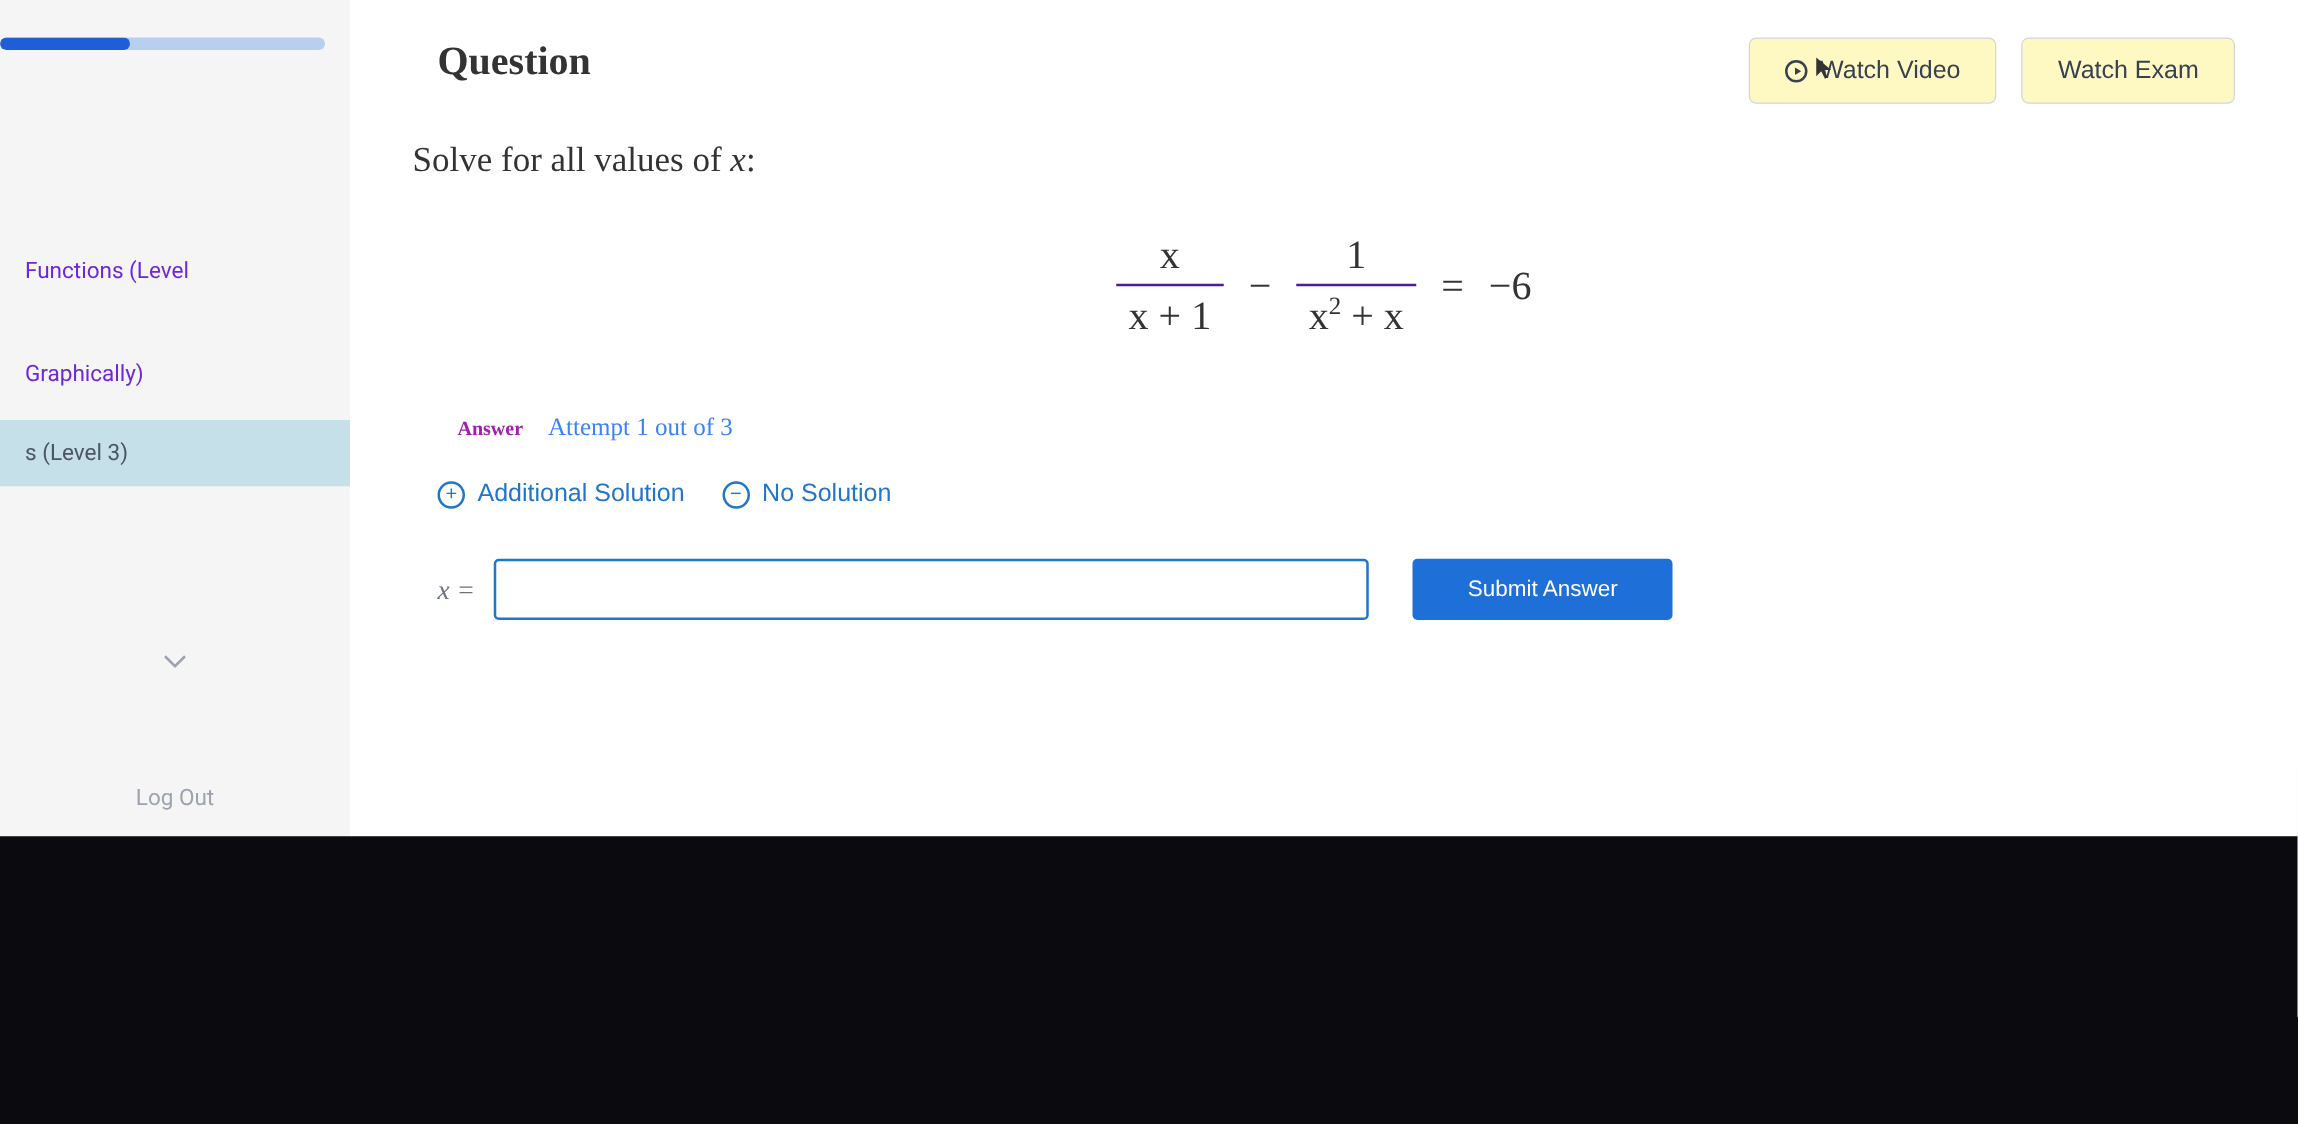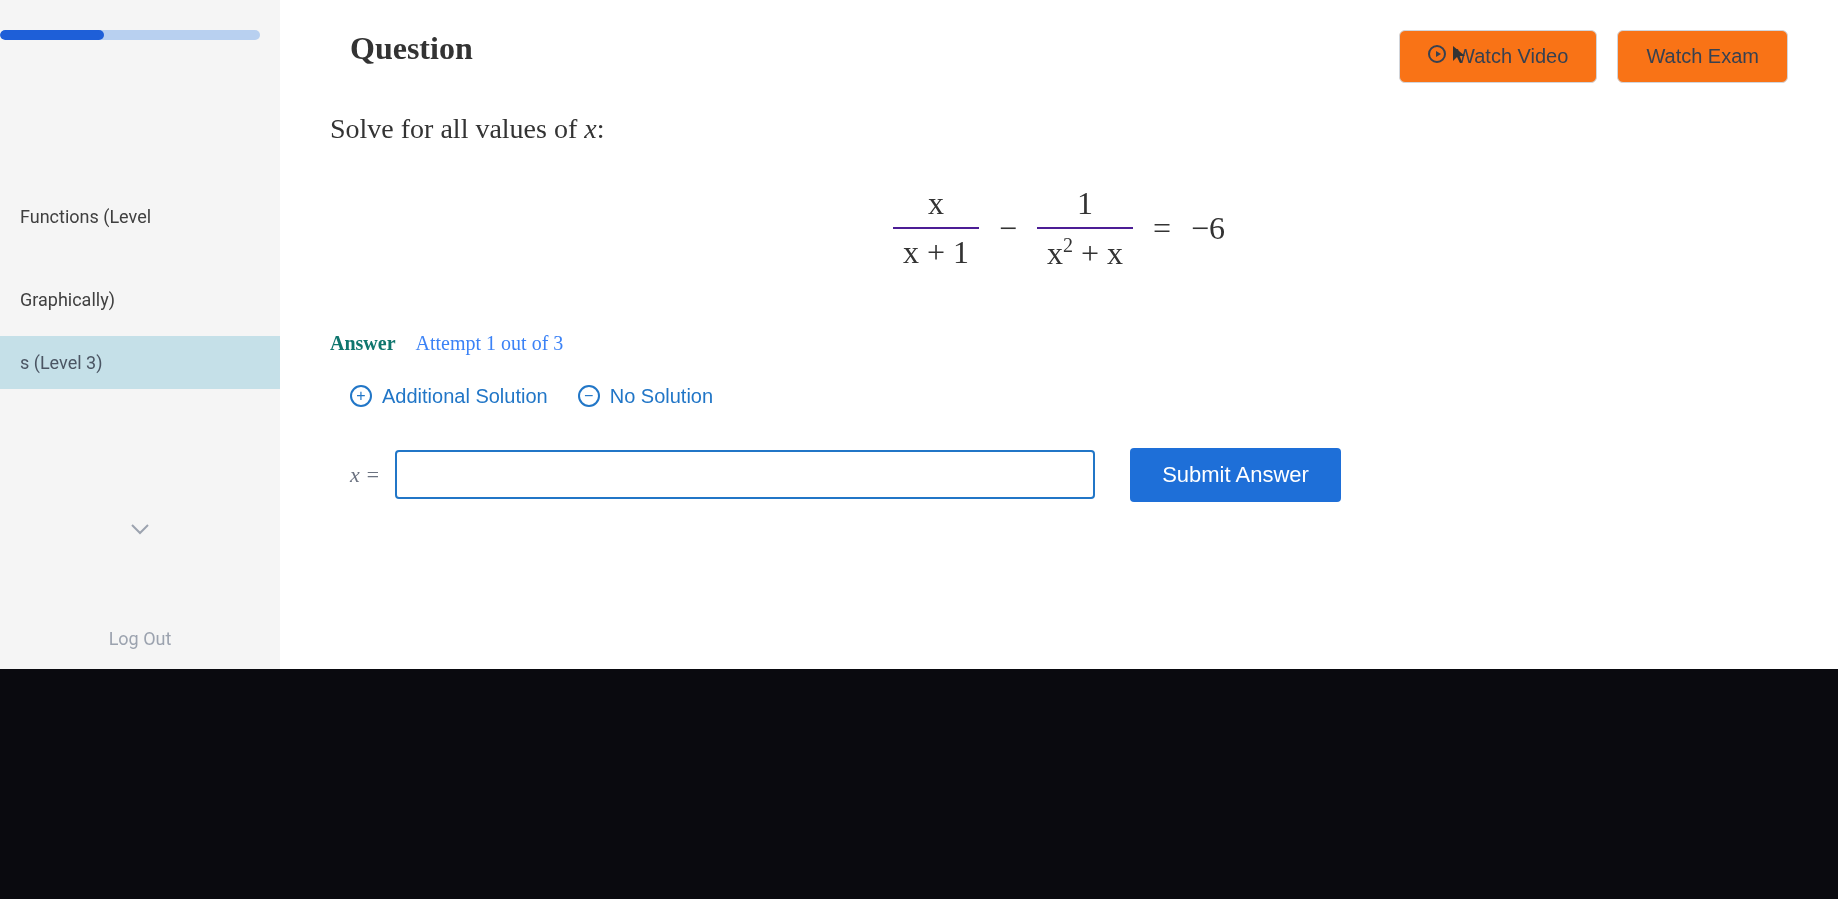--- a/index.html
+++ b/index.html
@@ -30,21 +30,21 @@
       overflow: hidden;
     }
     .progress-fill {
       height: 100%;
       width: 40%;
       background: #1e5fd8;
       border-radius: 5px;
     }
     .sidebar-item {
       padding: 16px 20px;
-      color: #404040;
+      color: #6d28d9;
       font-size: 18px;
       cursor: pointer;
     }
     .sidebar-item.active {
       background: #c5e0e8;
       color: #4b5563;
     }
     .sidebar-bottom {
       margin-top: auto;
       padding-bottom: 250px;
@@ -81,28 +81,28 @@
       font-weight: 700;
       color: #333;
       font-family: Georgia, serif;
     }
     .header-buttons {
       display: flex;
       gap: 20px;
     }
     .btn-outline {
       padding: 14px 28px;
-      background: #f97316;
+      background: #fef9c3;
       border: 1px solid #d1d5db;
       border-radius: 6px;
       font-size: 20px;
       color: #374151;
       cursor: pointer;
       display: flex;
-      align-items: flex-start;
+      align-items: center;
       gap: 10px;
     }
     .play-icon {
       width: 18px;
       height: 18px;
       border: 2px solid #374151;
       border-radius: 50%;
       display: flex;
       align-items: center;
       justify-content: center;
@@ -153,24 +153,25 @@
       font-size: 20px;
       vertical-align: super;
     }
     .answer-row {
       display: flex;
       align-items: baseline;
       gap: 20px;
       margin-bottom: 30px;
     }
     .answer-label {
-      font-size: 20px;
+      font-size: 16px;
       font-weight: 700;
-      color: #0f766e;
-      font-family: Georgia, serif;
+      color: #a21caf;
+      font-family: Georgia, serif;
+      margin-left: 36px;
     }
     .attempt-text {
       font-size: 20px;
       color: #3b82f6;
       font-family: Georgia, serif;
     }
     .solution-buttons {
       display: flex;
       gap: 30px;
       margin-bottom: 40px;
@@ -212,26 +213,26 @@
     .answer-input {
       flex: 1;
       max-width: 700px;
       padding: 12px 16px;
       border: 2px solid #2176c7;
       border-radius: 4px;
       font-size: 18px;
       outline: none;
     }
     .submit-btn {
-      padding: 14px 32px;
+      padding: 14px 44px;
       background: #1e6fd8;
       color: white;
       border: none;
       border-radius: 4px;
-      font-size: 22px;
+      font-size: 18px;
       cursor: pointer;
       margin-left: 20px;
     }
     .dark-bar {
       position: absolute;
       bottom: 0;
       left: 0;
       right: 0;
       height: 230px;
       background: #0a0a0f;

